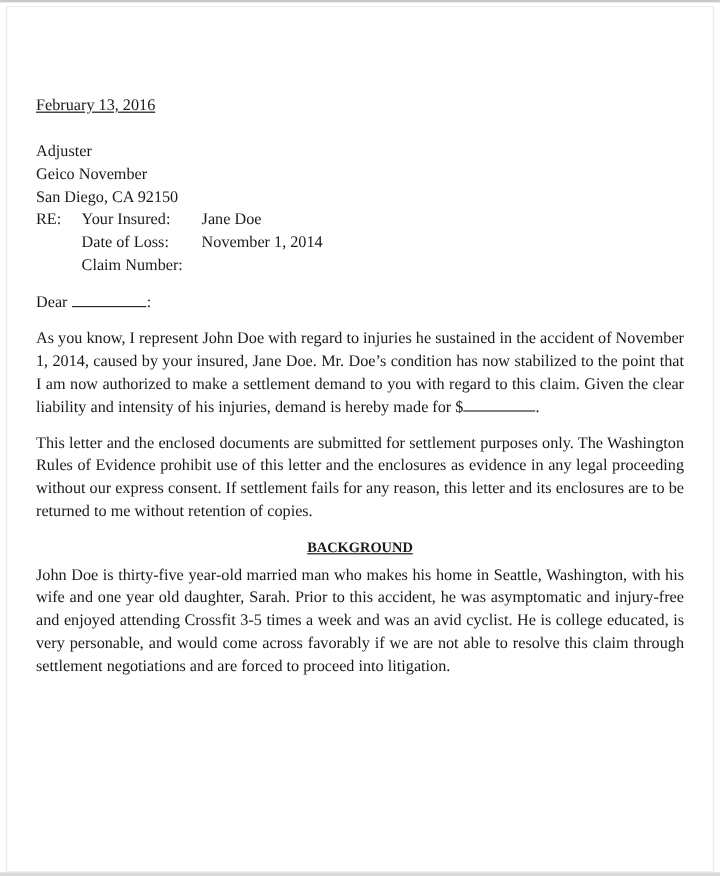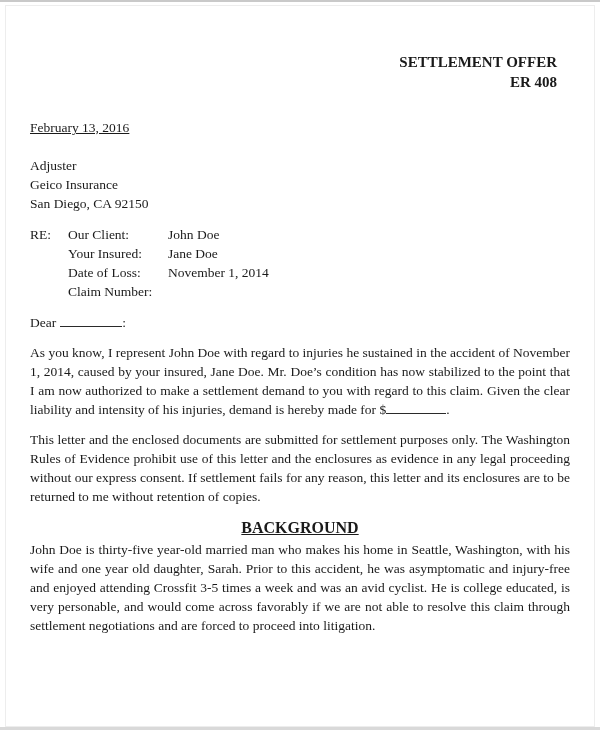--- a/index.html
+++ b/index.html
@@ -47,21 +47,20 @@
     margin-right: 13px;
   }
   .date-line {
     margin-top: 26px;
     text-decoration: underline;
   }
   .recipient-block {
     margin-top: 19px;
   }
   .re-block {
-    margin-top: 12px;
     display: flex;
   }
   .re-col-label {
     width: 38px;
     flex: 0 0 38px;
   }
   .re-rows {
     flex: 1;
   }
   .re-row {
@@ -92,54 +91,46 @@
     text-align: justify;
   }
   .para-gap {
   }
   .para-last {
     margin-top: 3px;
   }
   .section-heading {
     margin: 12px 0 0 0;
     text-align: center;
-    font-size: 16px;
+    font-size: 12px;
     font-weight: bold;
     text-decoration: underline;
     line-height: 19px;
   }
 </style>
 </head>
 <body>
 
 <div class="top-edge"></div>
 
 <div class="sheet">
   <div class="content">
 
-    <div class="letter-header">
-      <div>SETTLEMENT OFFER</div>
-      <div>ER 408</div>
-    </div>
 
     <div class="date-line">February 13, 2016</div>
 
     <div class="recipient-block">
       <div>Adjuster</div>
-      <div>Geico Insurance</div>
+      <div>Geico November</div>
       <div>San Diego, CA 92150</div>
     </div>
 
     <div class="re-block">
       <div class="re-col-label">RE:</div>
       <div class="re-rows">
-        <div class="re-row">
-          <span class="re-row-label">Our Client:</span>
-          <span class="re-row-value">John Doe</span>
-        </div>
         <div class="re-row">
           <span class="re-row-label">Your Insured:</span>
           <span class="re-row-value">Jane Doe</span>
         </div>
         <div class="re-row">
           <span class="re-row-label">Date of Loss:</span>
           <span class="re-row-value">November 1, 2014</span>
         </div>
         <div class="re-row">
           <span class="re-row-label">Claim Number:</span>

